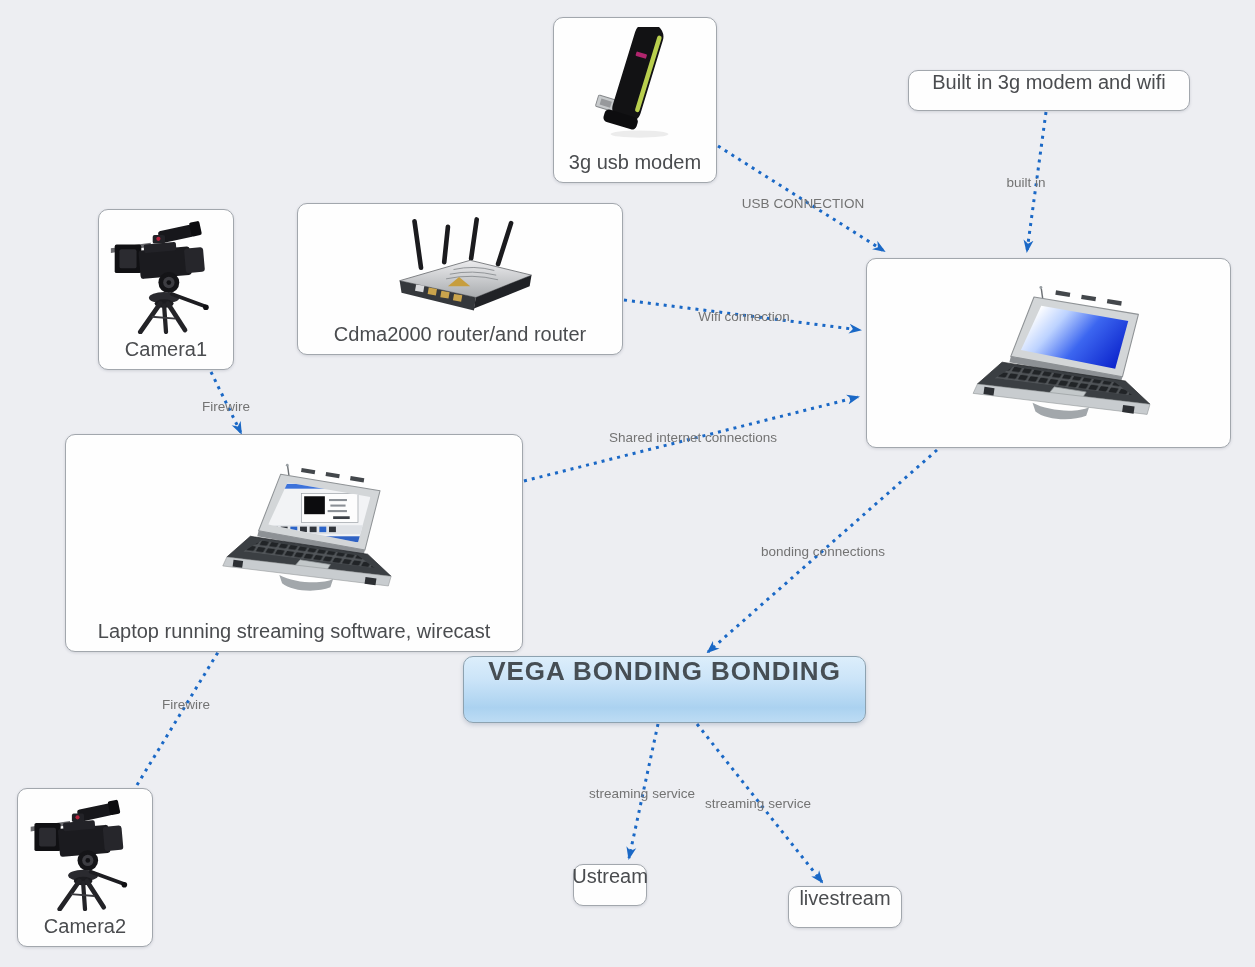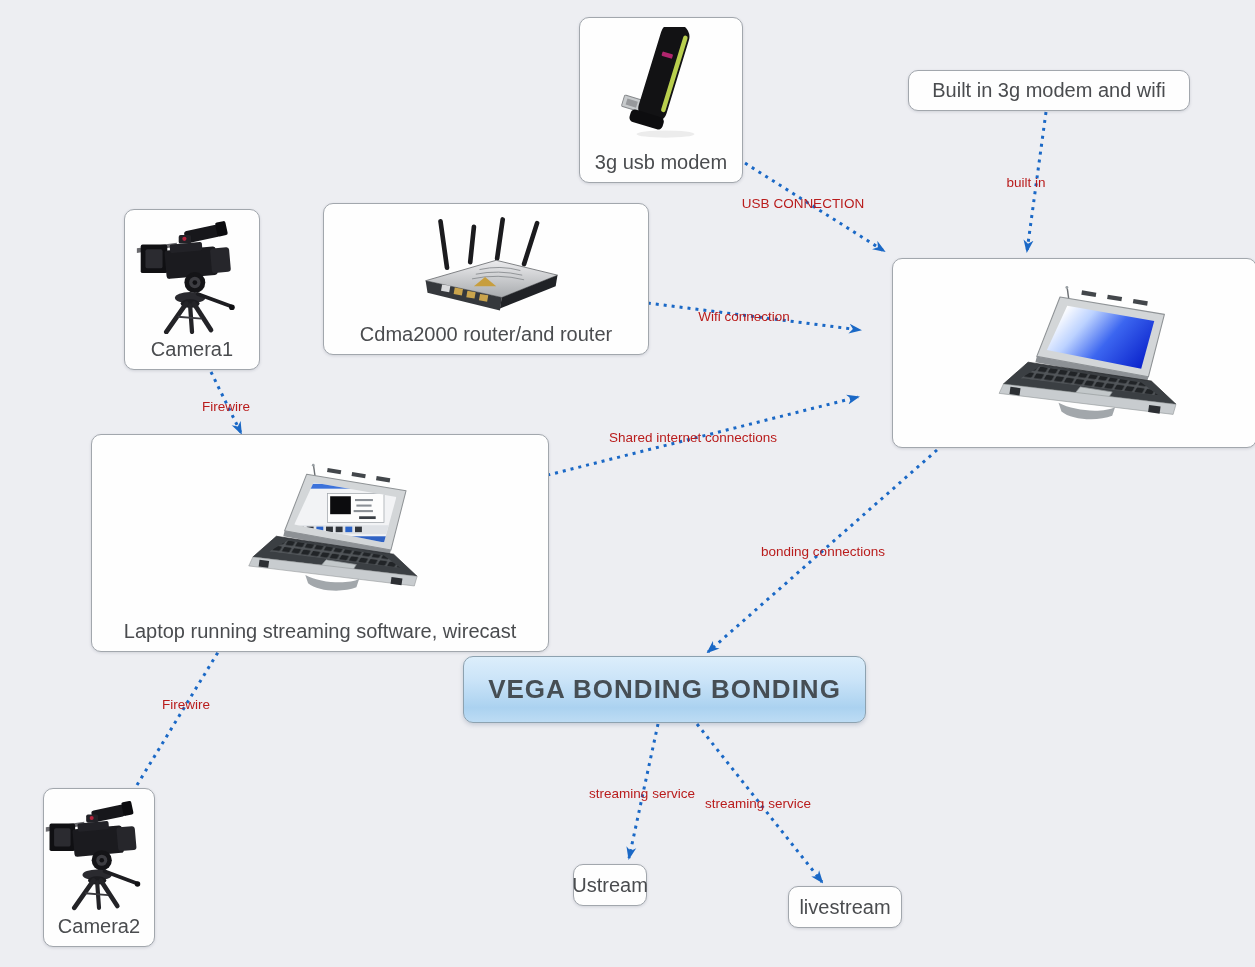--- a/index.html
+++ b/index.html
@@ -6,38 +6,38 @@
   .canvas {
     position:relative; width:1255px; height:967px; background:#edeef2;
     font-family:"Liberation Sans","DejaVu Sans",sans-serif; overflow:hidden;
   }
   svg.edges { position:absolute; left:0; top:0; z-index:1; }
   .edge-line { stroke:#1a68c6; stroke-width:3; stroke-dasharray:3 5; fill:none; }
   .node {
     position:absolute; z-index:2; box-sizing:border-box;
     background:#fefefe; border:1px solid #a2a7ad; border-radius:10px;
     box-shadow:0 1px 3px rgba(70,80,100,.18);
-    display:flex; flex-direction:column; align-items:center; justify-content:center;
-  }
-  .node.has-image { justify-content:flex-end;margin-left:26px; }
+    display:flex; flex-direction:column; align-items:center; justify-content:flex-start;
+  }
+  .node.has-image { justify-content:flex-end; }
   .node-image { flex:1 1 auto; display:flex; align-items:center; justify-content:center; width:100%; overflow:hidden; }
   .node-label {
     color:#4a4c4f; font-size:20px; text-align:center; line-height:1.15;
     white-space:nowrap; padding:0 6px 8px;
   }
   .text-node .node-label { padding:0 8px; }
   .server {
     background:linear-gradient(180deg,#dceefb 0%,#cbe4f8 35%,#abd2f0 78%,#bddcf4 100%);
     border:1px solid #8da2b0;
     box-shadow:0 2px 4px rgba(80,100,130,.25);
   }
   .server .node-label { font-weight:bold; font-size:26px; color:#464e54; letter-spacing:1px; padding:0; }
   .edge-label {
     position:absolute; z-index:3; transform:translate(-50%,-50%);
-    color:#b91c1c; font-size:13.5px; white-space:nowrap;
+    color:#737373; font-size:13.5px; white-space:nowrap;
   }
 </style>
 </head>
 <body>
 
 <div class="canvas">
 
   <svg class="edges" width="1255" height="967">
     <defs>
       <marker id="arrow" markerWidth="13" markerHeight="11" refX="11" refY="5.5" orient="auto" markerUnits="userSpaceOnUse">
@@ -243,21 +243,21 @@
           </g>
       </svg>
     </div>
     <div class="node-label">Laptop running streaming software, wirecast</div>
   </div>
 
   <div class="node text-node server" style="left:463px;top:656px;width:403px;height:67px">
     <div class="node-label">VEGA BONDING BONDING</div>
   </div>
 
-  <div class="node has-image" style="left:17px;top:788px;width:112px;height:159px">
+  <div class="node has-image" style="left:17px;top:788px;width:136px;height:159px">
     <div class="node-image">
       <svg width="114" height="118" viewBox="0 0 120 126">
         <polygon points="2,36 44,30 44,34 2,41" fill="#6a6a6e"></polygon>
         <rect x="6" y="32" width="28" height="30" rx="2" fill="#101013"></rect>
         <rect x="11" y="37" width="18" height="20" rx="2" fill="#2b2b30"></rect>
         <g transform="rotate(-5 60 50)">
           <rect x="32" y="36" width="54" height="30" rx="3" fill="#1b1b1f"></rect>
           <rect x="80" y="38" width="20" height="26" rx="3" fill="#26262b"></rect>
           <rect x="38" y="30" width="34" height="9" rx="2" fill="#222227"></rect>
         </g>

